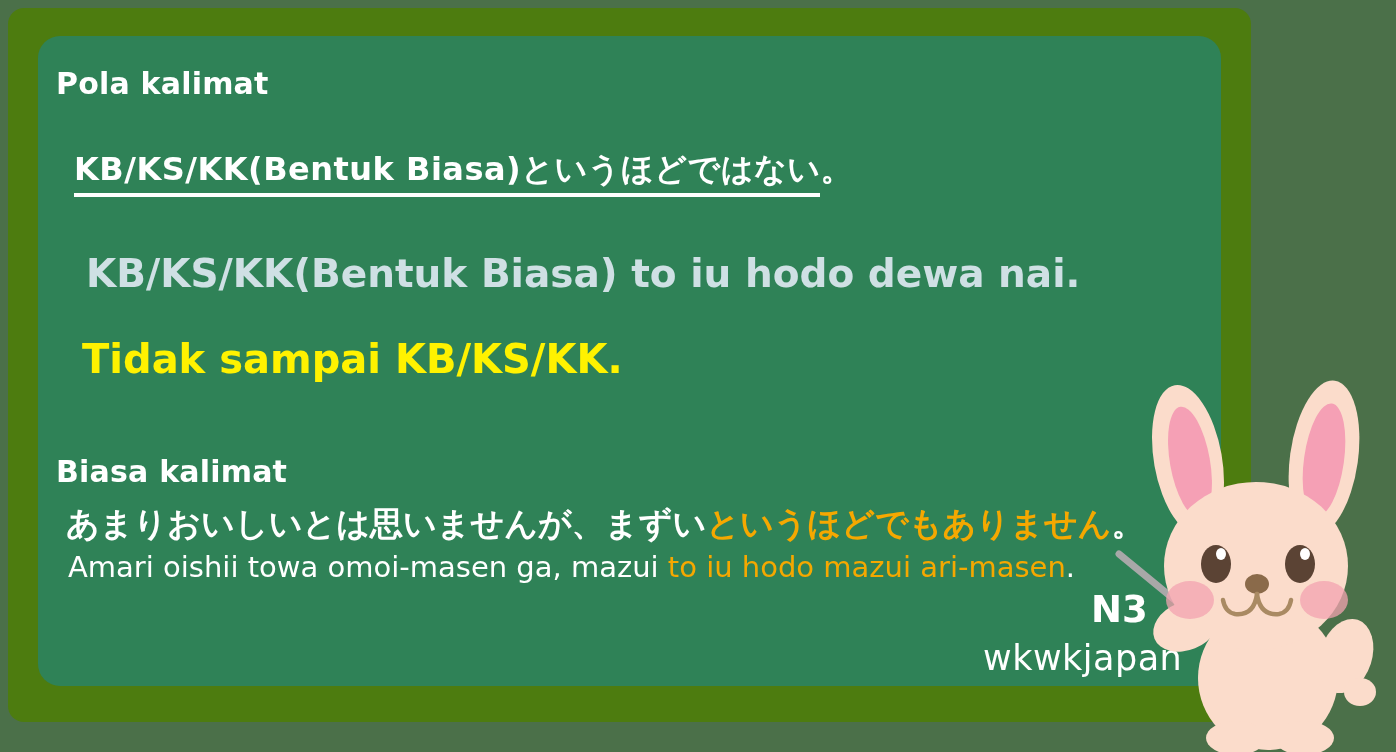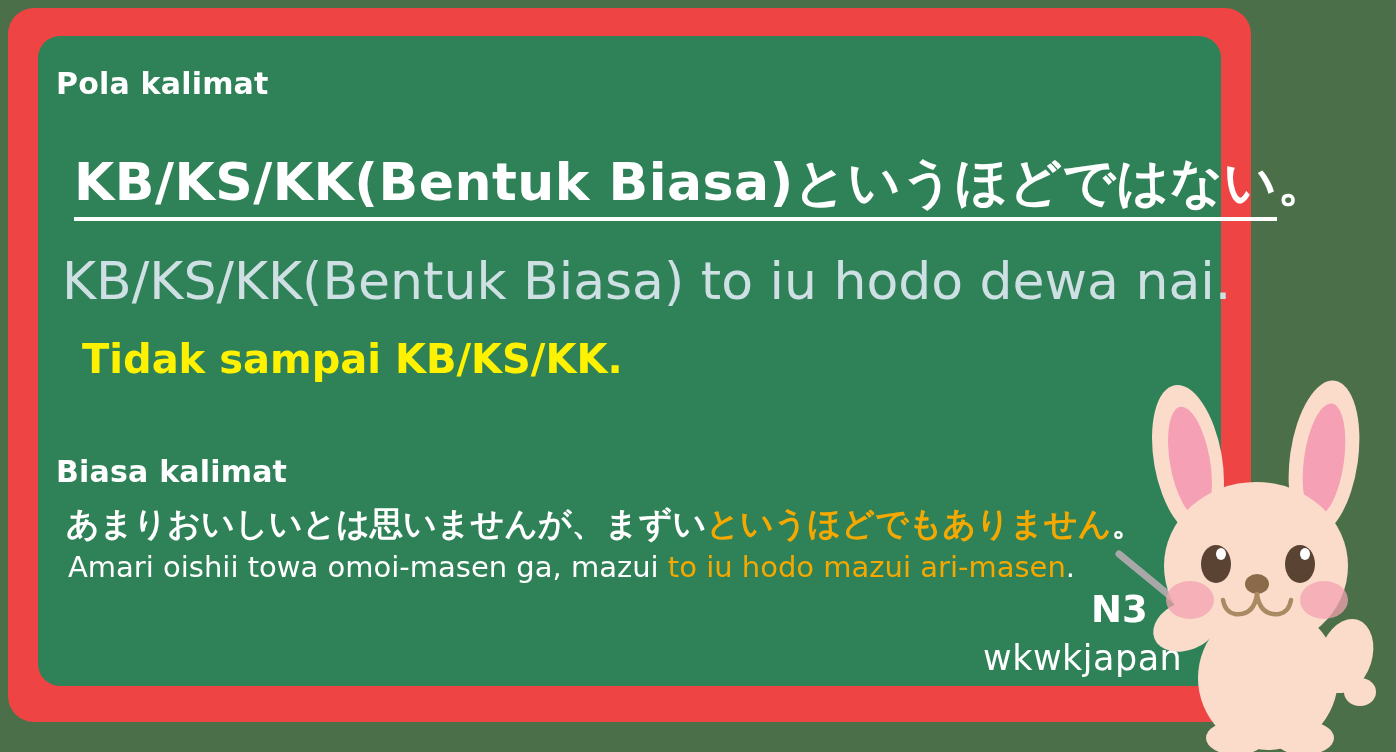--- a/index.html
+++ b/index.html
@@ -23,22 +23,22 @@
     height: 752px;
   }
 
   
   .board-frame {
     position: absolute;
     left: 8px;
     top: 8px;
     width: 1243px;
     height: 714px;
-    background: #ef4444;
-    border-radius: 26px;
+    background: #4d7c0f;
+    border-radius: 16px;
   }
 
   .board-surface {
     position: absolute;
     left: 30px;
     top: 28px;
     right: 30px;
     bottom: 36px;
     background: #2f8257;
     border-radius: 22px;
@@ -56,37 +56,37 @@
 
   #label-pola   { left: 18px;  top: 30px; }
   #label-contoh { left: 18px;  top: 418px; }
 
   .pattern-main {
     position: absolute;
     left: 36px;
     top: 112px;
     color: #ffffff;
     font-weight: bold;
-    font-size: 52px;
+    font-size: 32px;
     white-space: nowrap;
     letter-spacing: 0.5px;
   }
   .pattern-main .ul {
     border-bottom: 4px solid #ffffff;
     padding-bottom: 5px;
   }
 
   .pattern-romaji {
     position: absolute;
-    left: 24px;
+    left: 48px;
     top: 215px;
     color: #cfe0e4;
-    font-size: 52px;
-    white-space: nowrap;
-    font-weight: 400;
+    font-size: 39px;
+    white-space: nowrap;
+    font-weight: 700;
   }
 
   .pattern-meaning {
     position: absolute;
     left: 44px;
     top: 300px;
     color: #fff200;
     font-weight: bold;
     font-size: 40px;
     white-space: nowrap;

